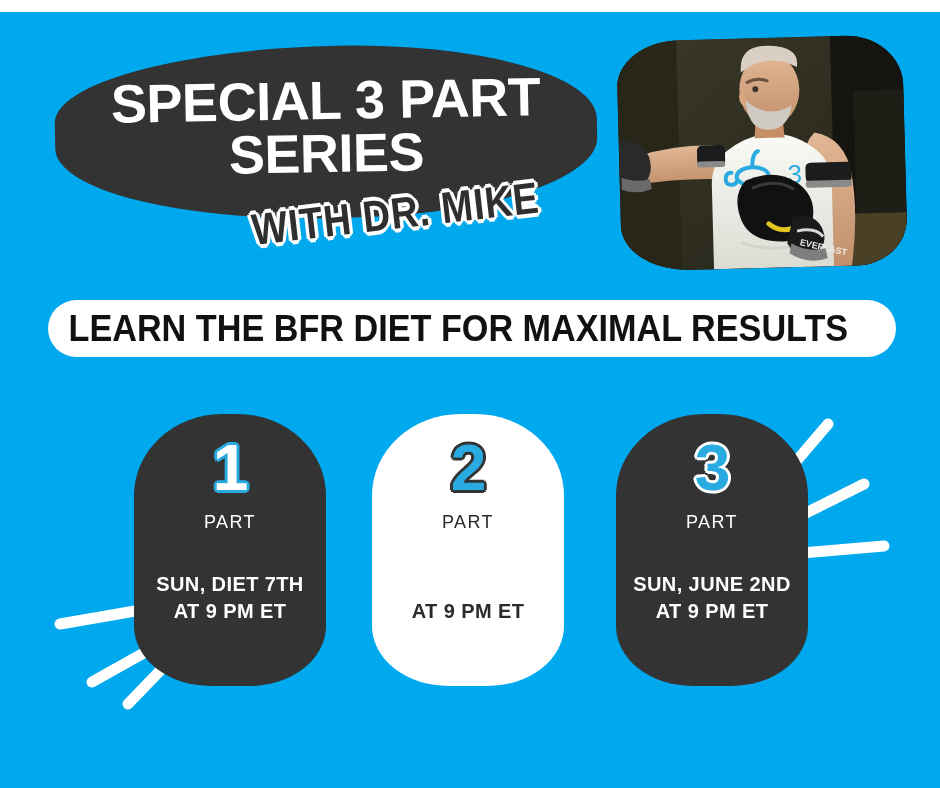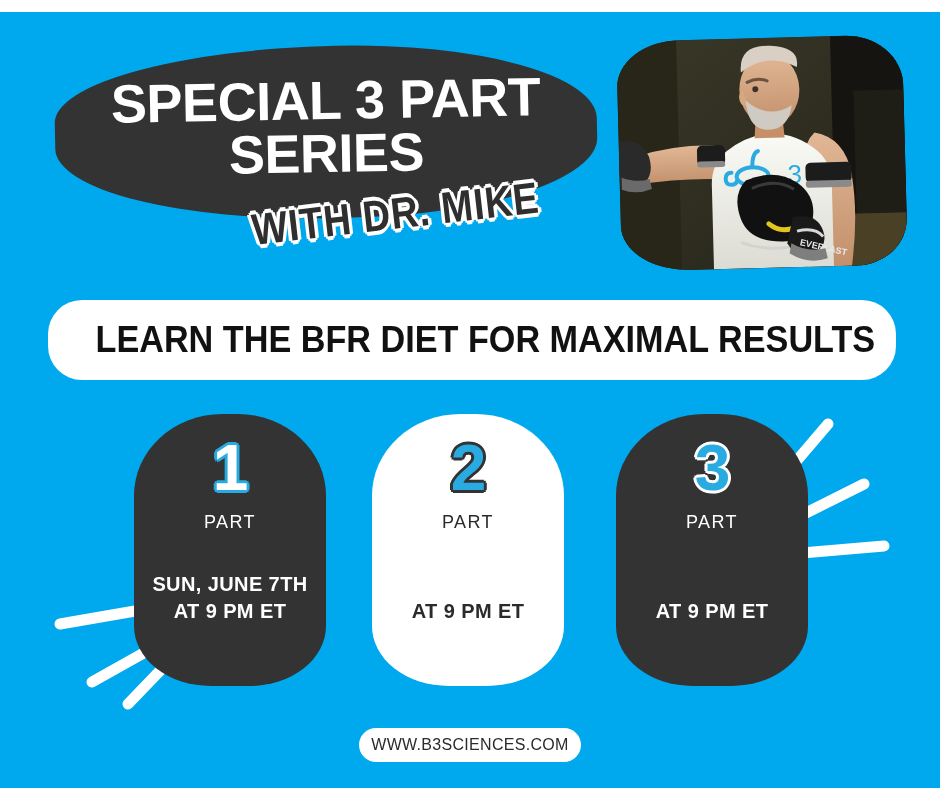--- a/index.html
+++ b/index.html
@@ -76,26 +76,26 @@
     background: #2B2A1E;
   }
   #photo-frame svg { display: block; width: 100%; height: 100%; }
 
   
   #headline-pill {
     position: absolute;
     left: 48px;
     top: 288px;
     width: 848px;
-    height: 80px;
+    height: 57px;
     background: #FFFFFF;
     border-radius: 34px;
     display: flex;
     align-items: center;
-    justify-content: flex-end;
+    justify-content: flex-start;
   }
   #headline-text {
     color: #111111;
     font-family: "Liberation Sans Narrow", "Liberation Sans", sans-serif;
     font-weight: bold;
     font-size: 36px;
     letter-spacing: 0px;
     transform: scaleX(0.95);
     white-space: nowrap;
   }
@@ -291,40 +291,37 @@
         <line x1="28" y1="114" x2="108" y2="74"></line>
         <line x1="34" y1="144" x2="128" y2="136"></line>
       </g>
     </svg>
   </div>
 
   <div class="card dark" id="card-1">
     <div class="card-number num-white-blue">1</div>
     <div class="card-part-label on-dark">PART</div>
     <div class="card-date on-dark">
-      <span>SUN, JUNE 7TH</span><br>
+      <span>SUN, DIET 7TH</span><br>
       <span>AT 9 PM ET</span>
     </div>
   </div>
 
   <div class="card light" id="card-2">
     <div class="card-number num-blue-dark">2</div>
     <div class="card-part-label on-light">PART</div>
     <div class="card-date on-light">
       <br>
       <span>AT 9 PM ET</span>
     </div>
   </div>
 
   <div class="card dark" id="card-3">
     <div class="card-number num-blue-white">3</div>
     <div class="card-part-label on-dark">PART</div>
     <div class="card-date on-dark">
-      <br>
+      <span>SUN, JUNE 2ND</span><br>
       <span>AT 9 PM ET</span>
     </div>
   </div>
 
-  <div id="footer-pill">
-    <span id="footer-text">WWW.B3SCIENCES.COM</span>
-  </div>
 
 </div>
 
 </body></html>

